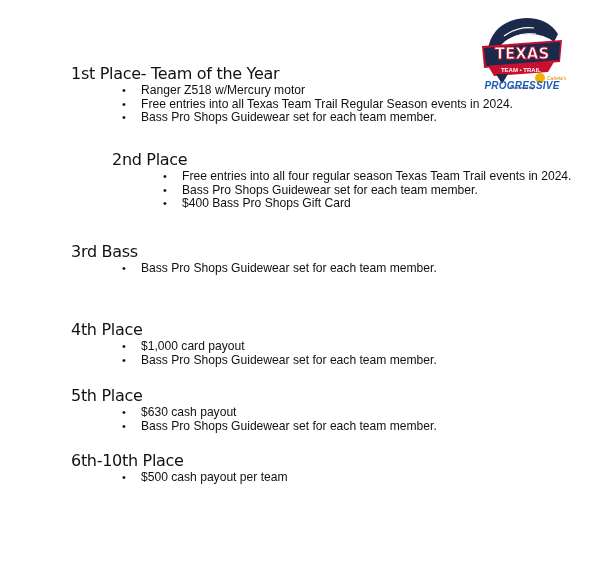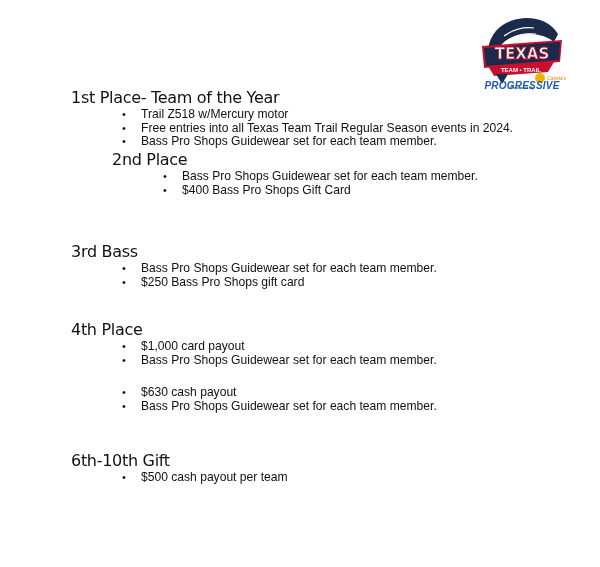--- a/index.html
+++ b/index.html
@@ -27,58 +27,59 @@
     <path d="M14 54 L80 50 L74 60 L20 64 Z" fill="#c8102e"></path>
     <text x="47" y="60" text-anchor="middle" font-family="Liberation Sans, sans-serif" font-weight="bold" font-size="6" fill="#ffffff">TEAM • TRAIL</text>
     <path d="M22 62 L28 72 L34 62 Z" fill="#1b2a4a"></path>
     <circle cx="66" cy="66" r="5" fill="#f0b400"></circle>
     <text x="73" y="68" font-family="Liberation Sans, sans-serif" font-size="5" font-style="italic" fill="#d98a00">Cabela's</text>
   </svg>
   <div class="logo-presented">Presented By</div>
   <div class="logo-sponsor">PROGRESSIVE</div>
 </div>
 
-<div class="section" style="top:88px;">
+<div class="section" style="top:64px;">
   <h2 class="heading">1st Place- Team of the Year</h2>
   <ul>
-    <li>Trail Z518 w/Mercury motor</li>
+    <li>Ranger Z518 w/Mercury motor</li>
     <li>Free entries into all Texas Team Trail Regular Season events in 2024.</li>
     <li>Bass Pro Shops Guidewear set for each team member.</li>
   </ul>
 </div>
 
 <div class="section" style="top:150px;margin-left:41px;">
   <h2 class="heading">2nd Place</h2>
   <ul>
+    <li>Free entries into all four regular season Texas Team Trail events in 2024.</li>
     <li>Bass Pro Shops Guidewear set for each team member.</li>
     <li>$400 Bass Pro Shops Gift Card</li>
   </ul>
 </div>
 
 <div class="section" style="top:242px;">
   <h2 class="heading">3rd Bass</h2>
   <ul>
     <li>Bass Pro Shops Guidewear set for each team member.</li>
-    <li>$250 Bass Pro Shops gift card</li>
   </ul>
 </div>
 
 <div class="section" style="top:320px;">
   <h2 class="heading">4th Place</h2>
   <ul>
     <li>$1,000 card payout</li>
     <li>Bass Pro Shops Guidewear set for each team member.</li>
   </ul>
 </div>
 
 <div class="section" style="top:386px;">
+  <h2 class="heading">5th Place</h2>
   <ul>
     <li>$630 cash payout</li>
     <li>Bass Pro Shops Guidewear set for each team member.</li>
   </ul>
 </div>
 
 <div class="section" style="top:451px;">
-  <h2 class="heading">6th-10th Gift</h2>
+  <h2 class="heading">6th-10th Place</h2>
   <ul>
     <li>$500 cash payout per team</li>
   </ul>
 </div>
 
 </body></html>

